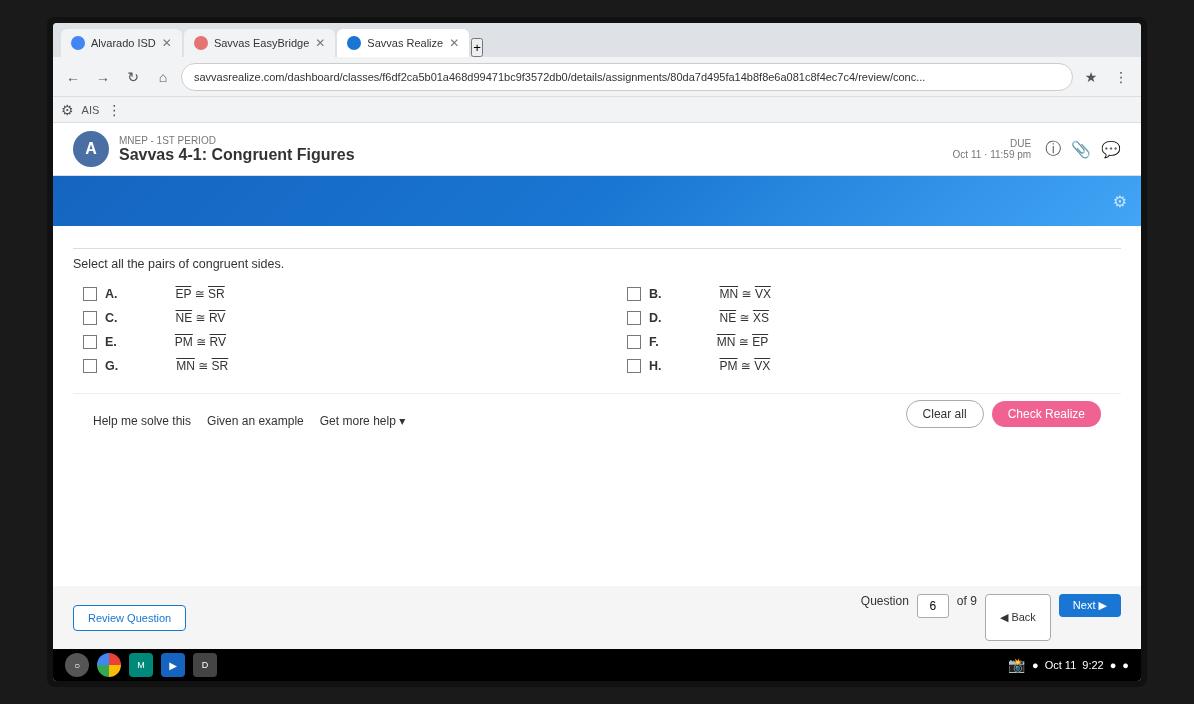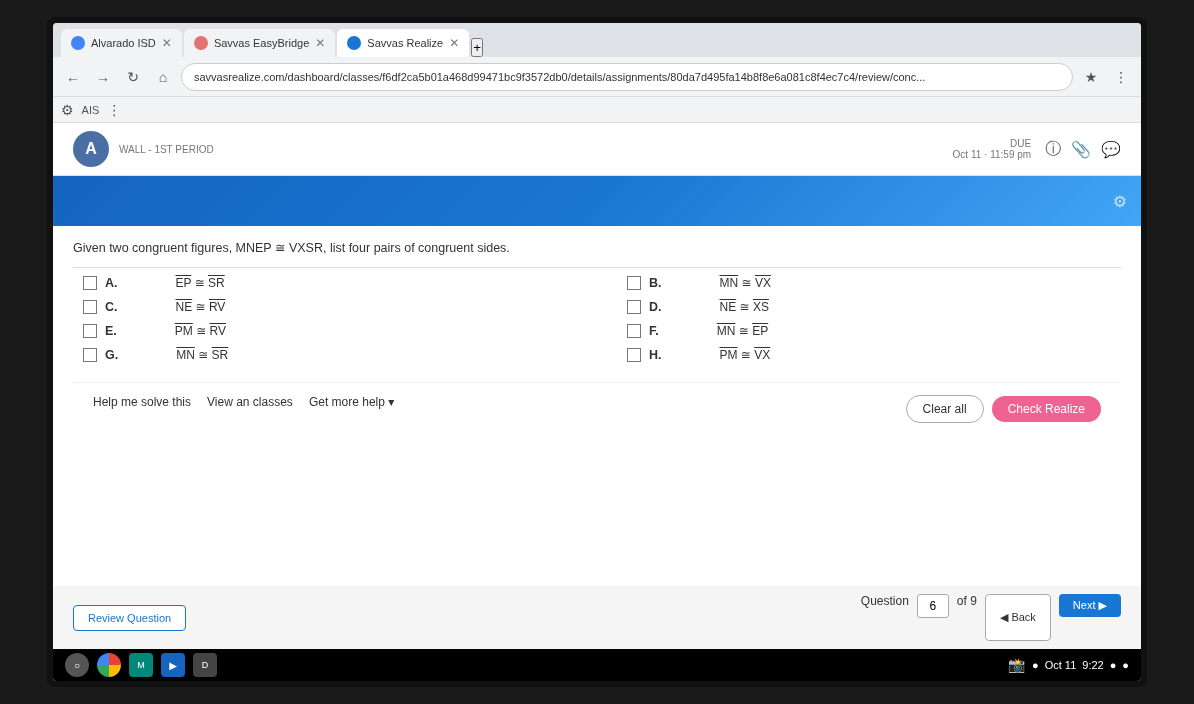--- a/index.html
+++ b/index.html
@@ -242,23 +242,23 @@
     .math-text {
       font-size: 12px;
       margin-left: 48px;
     }
     .overline {
       text-decoration: overline;
     }
     
     .bottom-controls {
       display: flex;
-      align-items: flex-start;
+      align-items: flex-end;
       justify-content: space-between;
-      padding: 12px 20px;
+      padding: 6px 20px;
       background: #fff;
       border-top: 1px solid #eee;
     }
     .help-links {
       display: flex;
       align-items: center;
       gap: 16px;
     }
     .help-link {
       font-size: 12px;
@@ -419,43 +419,44 @@
       <span style="cursor:pointer;">AIS</span>
       <span style="font-size:14px;">⋮</span>
     </div>
 
     <div class="page-content">
 
       <div class="assignment-header">
         <div class="assignment-title-area">
           <div class="assignment-logo">A</div>
           <div class="assignment-title-text">
-            <span class="assignment-class">WALL - 1ST PERIOD</span>
+            <span class="assignment-class">MNEP - 1ST PERIOD</span>
+            <span class="assignment-name">Savvas 4-1: Congruent Figures</span>
           </div>
         </div>
         <div style="display:flex;align-items:center;gap:14px;">
           <div class="assignment-due">
             <div>DUE</div>
             <div>Oct 11 · 11:59 pm</div>
           </div>
           <div class="assignment-icons">
             <span style="cursor:pointer;">ⓘ</span>
             <span style="cursor:pointer;">📎</span>
             <span style="cursor:pointer;">💬</span>
           </div>
         </div>
       </div>
 
       <div class="blue-banner">
         <span class="banner-gear">⚙</span>
       </div>
 
       <div class="question-area">
-        <p class="question-instruction">Given two congruent figures, MNEP ≅ VXSR, list four pairs of congruent sides.</p>
         <hr class="divider">
+        <p class="select-label">Select all the pairs of congruent sides.</p>
 
         <div class="options-container">
 
           <div class="option-item">
             <div class="option-checkbox"></div>
             <span class="option-label">A.</span>
             <span class="math-text"><span class="overline">EP</span> ≅ <span class="overline">SR</span></span>
           </div>
 
           <div class="option-item">
@@ -497,21 +498,21 @@
           <div class="option-item">
             <div class="option-checkbox"></div>
             <span class="option-label">H.</span>
             <span class="math-text"><span class="overline">PM</span> ≅ <span class="overline">VX</span></span>
           </div>
         </div>
 
         <div class="bottom-controls">
           <div class="help-links">
             <span class="help-link">Help me solve this</span>
-            <span class="help-link">View an classes</span>
+            <span class="help-link">Given an example</span>
             <span class="help-link">Get more help ▾</span>
           </div>
           <div class="action-buttons">
             <button class="clear-btn">Clear all</button>
             <button class="answer-btn">Check Realize</button>
           </div>
         </div>
       </div>
 
       <div class="nav-bottom">

